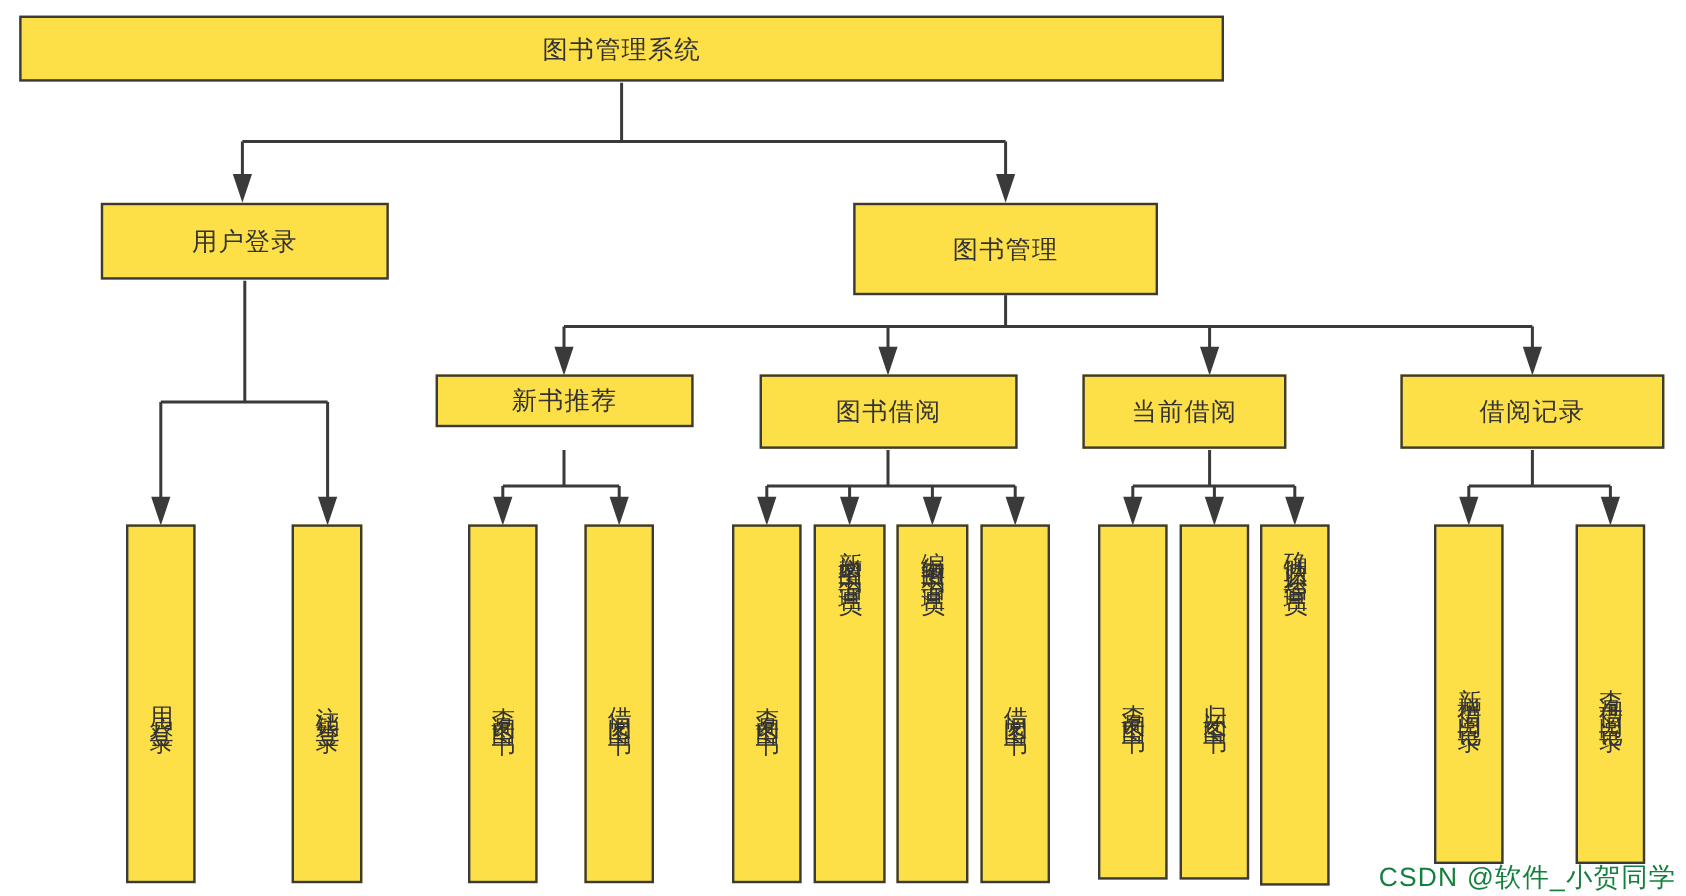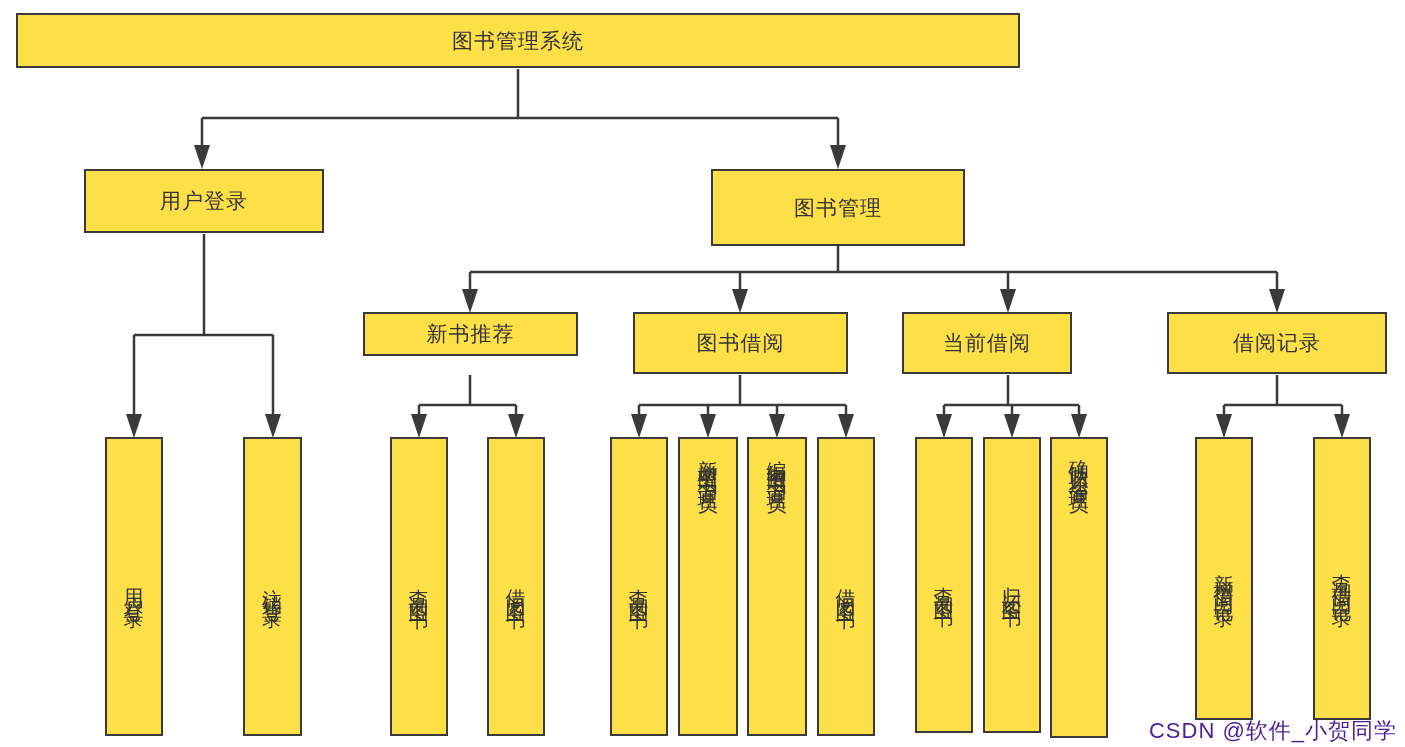--- a/index.html
+++ b/index.html
@@ -28,21 +28,21 @@
     letter-spacing:7px;
     line-height:1.1;
     color:#333333;
   }
   .leaf-long{align-items:flex-start;}
   .leaf-long .vtext{padding-top:5px;letter-spacing:5px;}
   .watermark{
     position:absolute;
     right:8px;bottom:1px;
     font-size:22px;
-    color:#4c1d95;
+    color:#15803d;
     letter-spacing:1px;
     white-space:nowrap;
   }
 </style>
 </head>
 <body>
 
 <div class="stage">
 
   <svg class="wires" width="1405" height="747" viewBox="0 0 1405 747">

